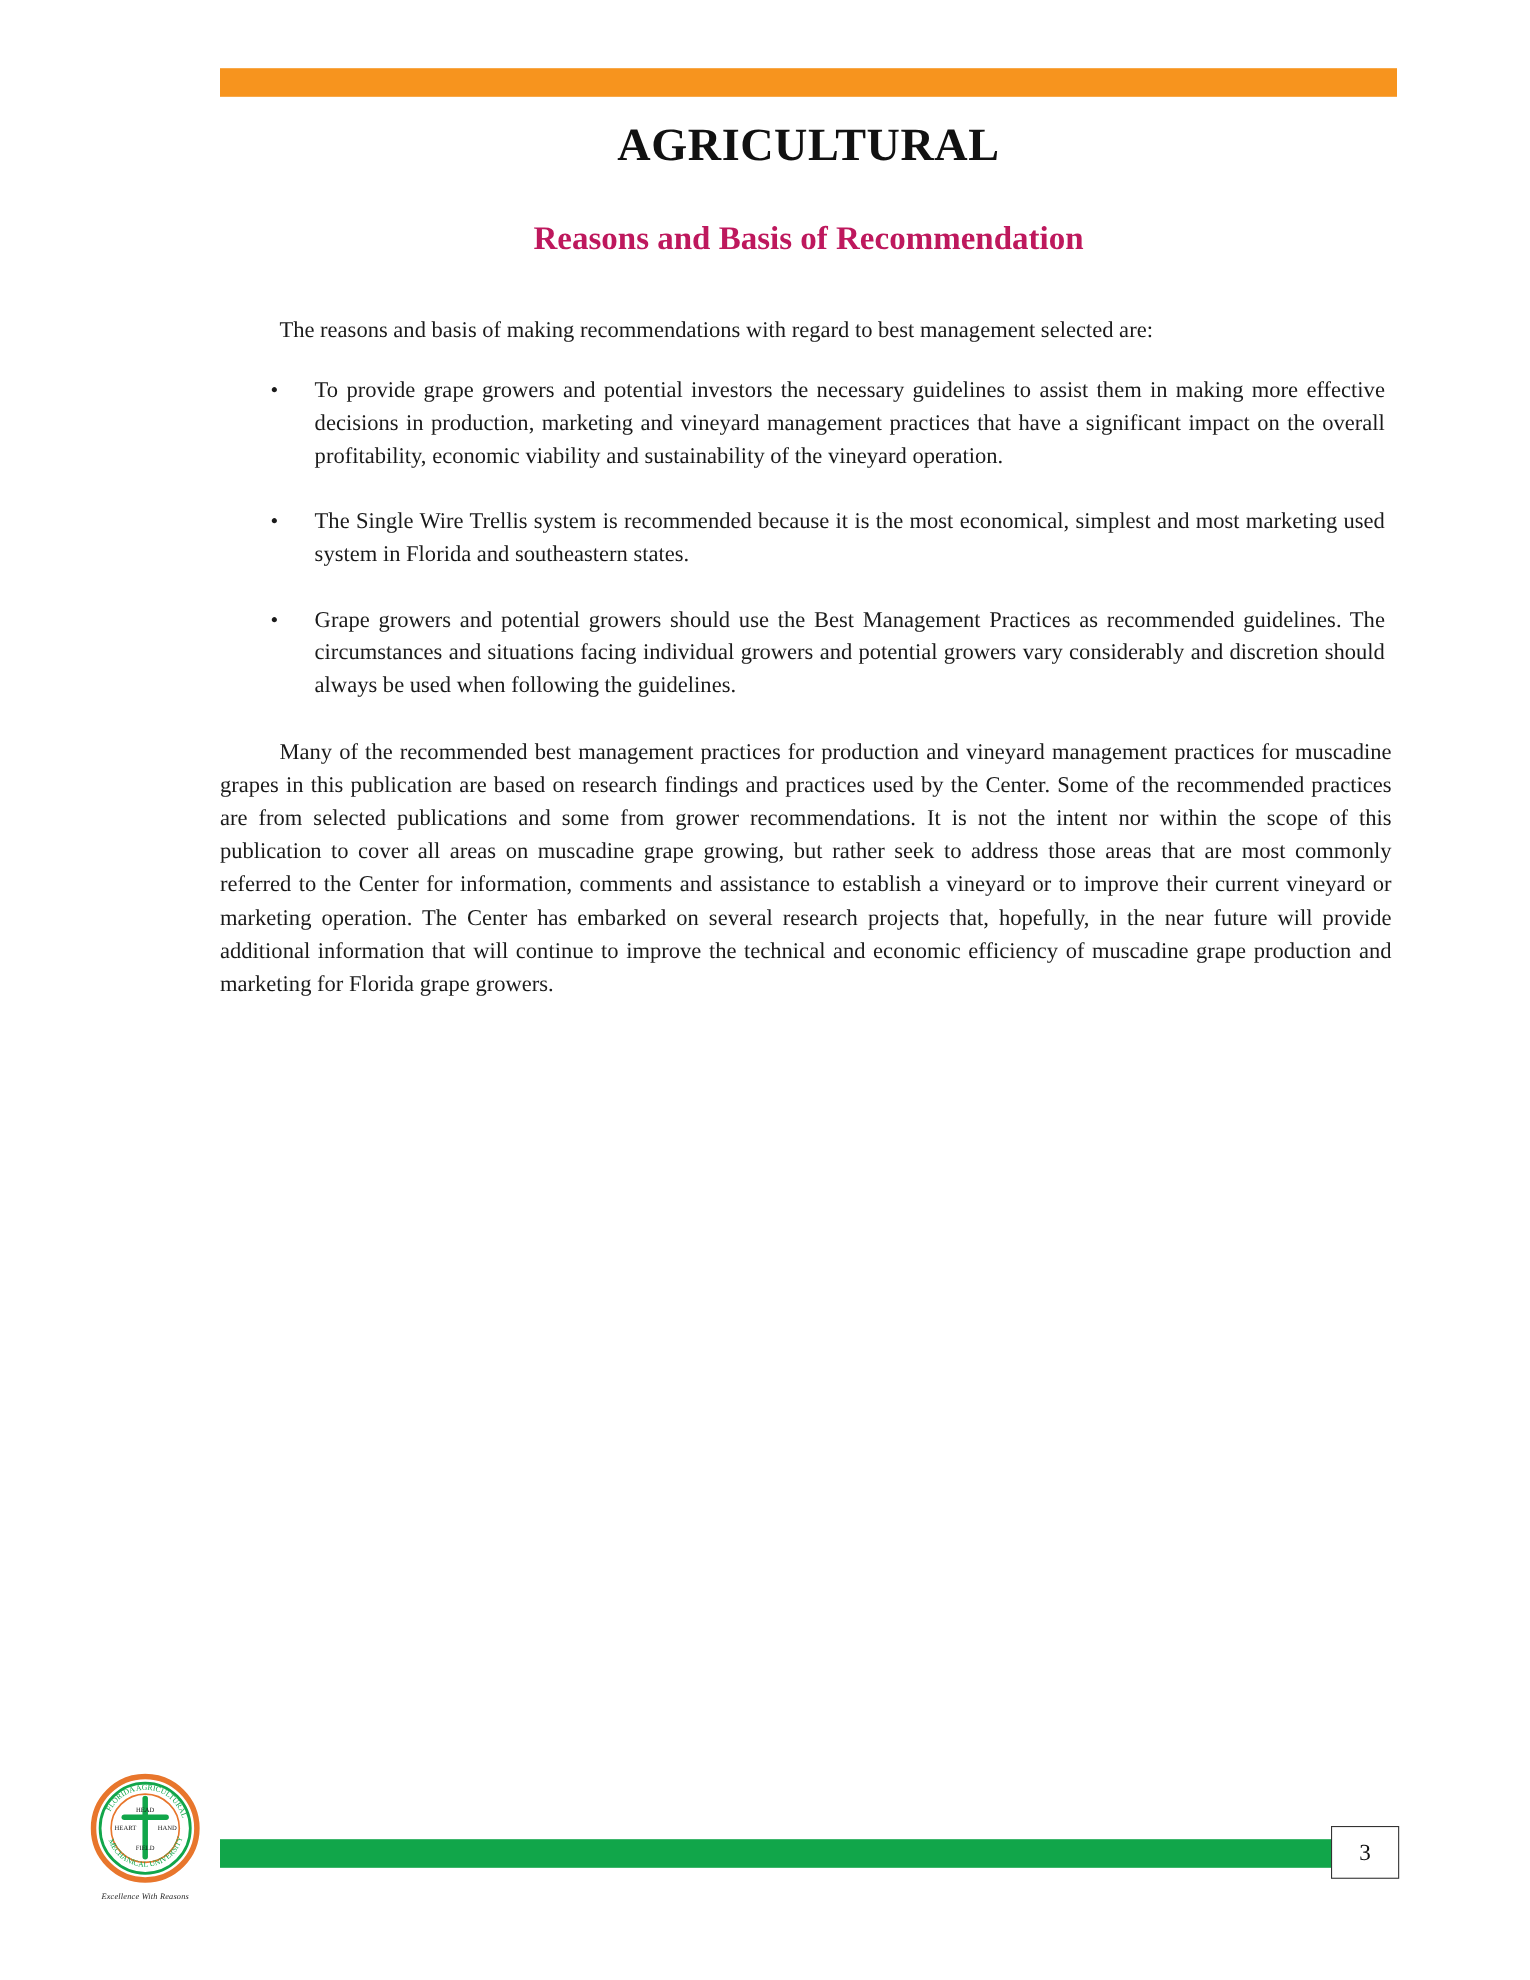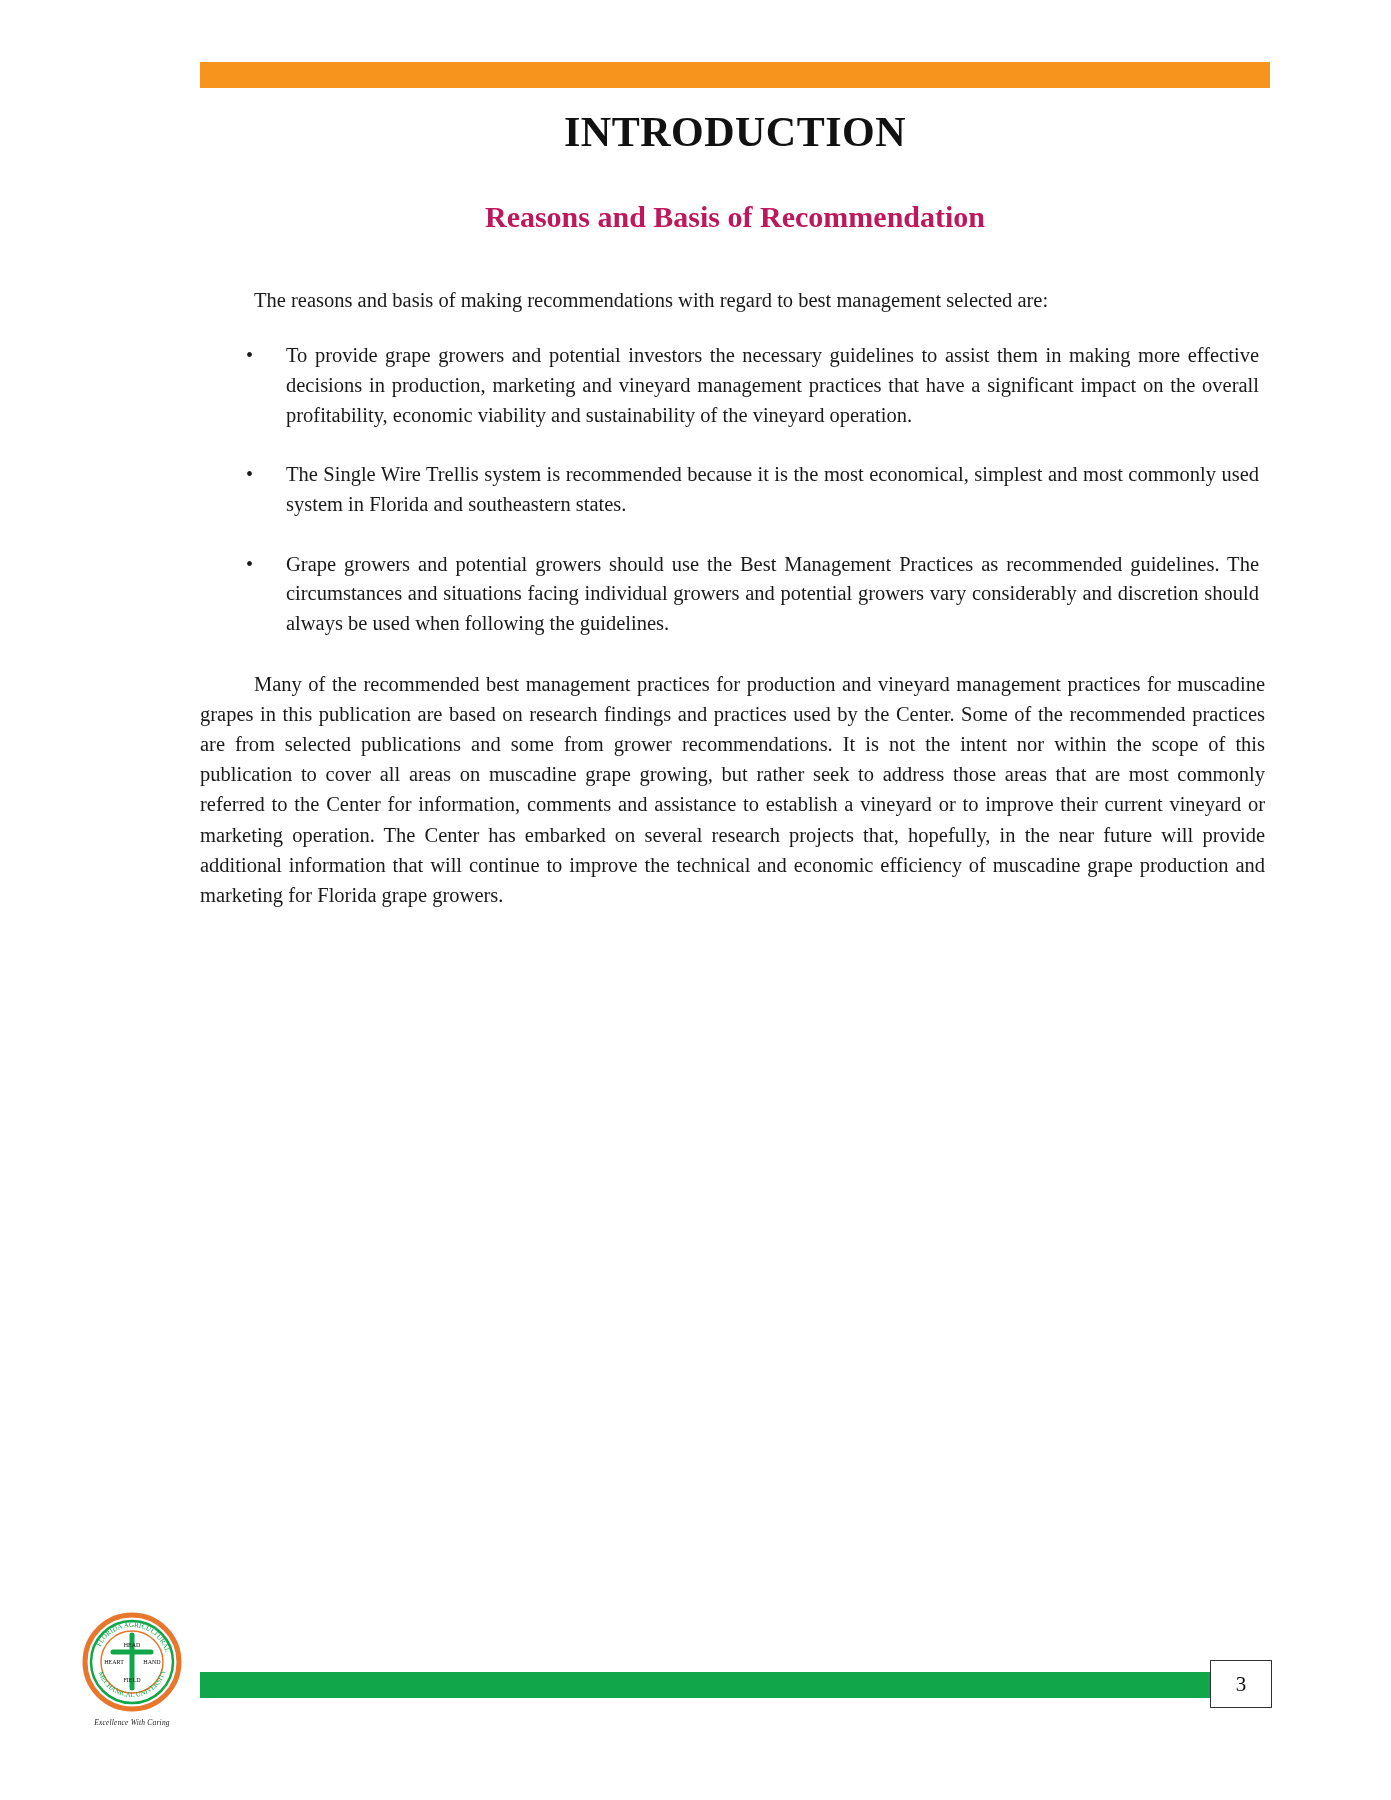--- a/index.html
+++ b/index.html
@@ -139,35 +139,35 @@
     letter-spacing: 0.2px;
   }
 </style>
 </head>
 <body>
 
 <div class="page">
 
   <div class="top-bar"></div>
 
-  <div class="doc-title">INTRODUCTION</div>
+  <div class="doc-title">AGRICULTURAL</div>
   <div class="doc-subtitle">Reasons and Basis of Recommendation</div>
 
   <div class="content">
 
     <p class="para">The reasons and basis of making recommendations with regard to best management selected are:</p>
 
     <ul class="bullets">
       <li>
         <span class="dot">•</span>
         <span>To provide grape growers and potential investors the necessary guidelines to assist them in making more effective decisions in production, marketing and vineyard management practices that have a significant impact on the overall profitability, economic viability and sustainability of the vineyard operation.</span>
       </li>
       <li>
         <span class="dot">•</span>
-        <span>The Single Wire Trellis system is recommended because it is the most economical, simplest and most commonly used system in Florida and southeastern states.</span>
+        <span>The Single Wire Trellis system is recommended because it is the most economical, simplest and most marketing used system in Florida and southeastern states.</span>
       </li>
       <li>
         <span class="dot">•</span>
         <span>Grape growers and potential growers should use the Best Management Practices as recommended guidelines.  The circumstances and situations facing individual growers and potential growers vary considerably and discretion should always be used when following the guidelines.</span>
       </li>
     </ul>
 
     <div class="para-block">
       <p class="para">Many of the recommended best management practices for production and vineyard management practices for muscadine grapes in this publication are based on research findings and practices used by the Center.  Some of the recommended practices are from selected publications and some from grower recommendations.   It is not the intent nor within the scope of this publication to cover all areas on muscadine grape growing, but rather seek to address those areas that are most commonly referred to the Center for information, comments and assistance to establish a vineyard or to improve their current vineyard or marketing operation.   The Center has embarked on several research projects that, hopefully, in the near future will provide additional information that will continue to improve the technical and economic efficiency of muscadine grape production and marketing for Florida grape growers.</p>
     </div>
@@ -193,16 +193,16 @@
         <textPath href="#arcTop" startOffset="14%">FLORIDA  AGRICULTURAL</textPath>
       </text>
       <text font-size="7" font-family="Liberation Serif, serif" fill="#11A64A">
         <textPath href="#arcBottom" startOffset="10%">MECHANICAL  UNIVERSITY</textPath>
       </text>
       <text x="50" y="35" font-size="6" text-anchor="middle" font-family="Liberation Serif, serif" fill="#111">HEAD</text>
       <text x="32" y="52" font-size="6" text-anchor="middle" font-family="Liberation Serif, serif" fill="#111">HEART</text>
       <text x="70" y="52" font-size="6" text-anchor="middle" font-family="Liberation Serif, serif" fill="#111">HAND</text>
       <text x="50" y="70" font-size="6" text-anchor="middle" font-family="Liberation Serif, serif" fill="#111">FIELD</text>
     </svg>
-    <div class="seal-motto">Excellence With Caring</div>
+    <div class="seal-motto">Excellence With Reasons</div>
   </div>
 
 </div>
 
 </body></html>

